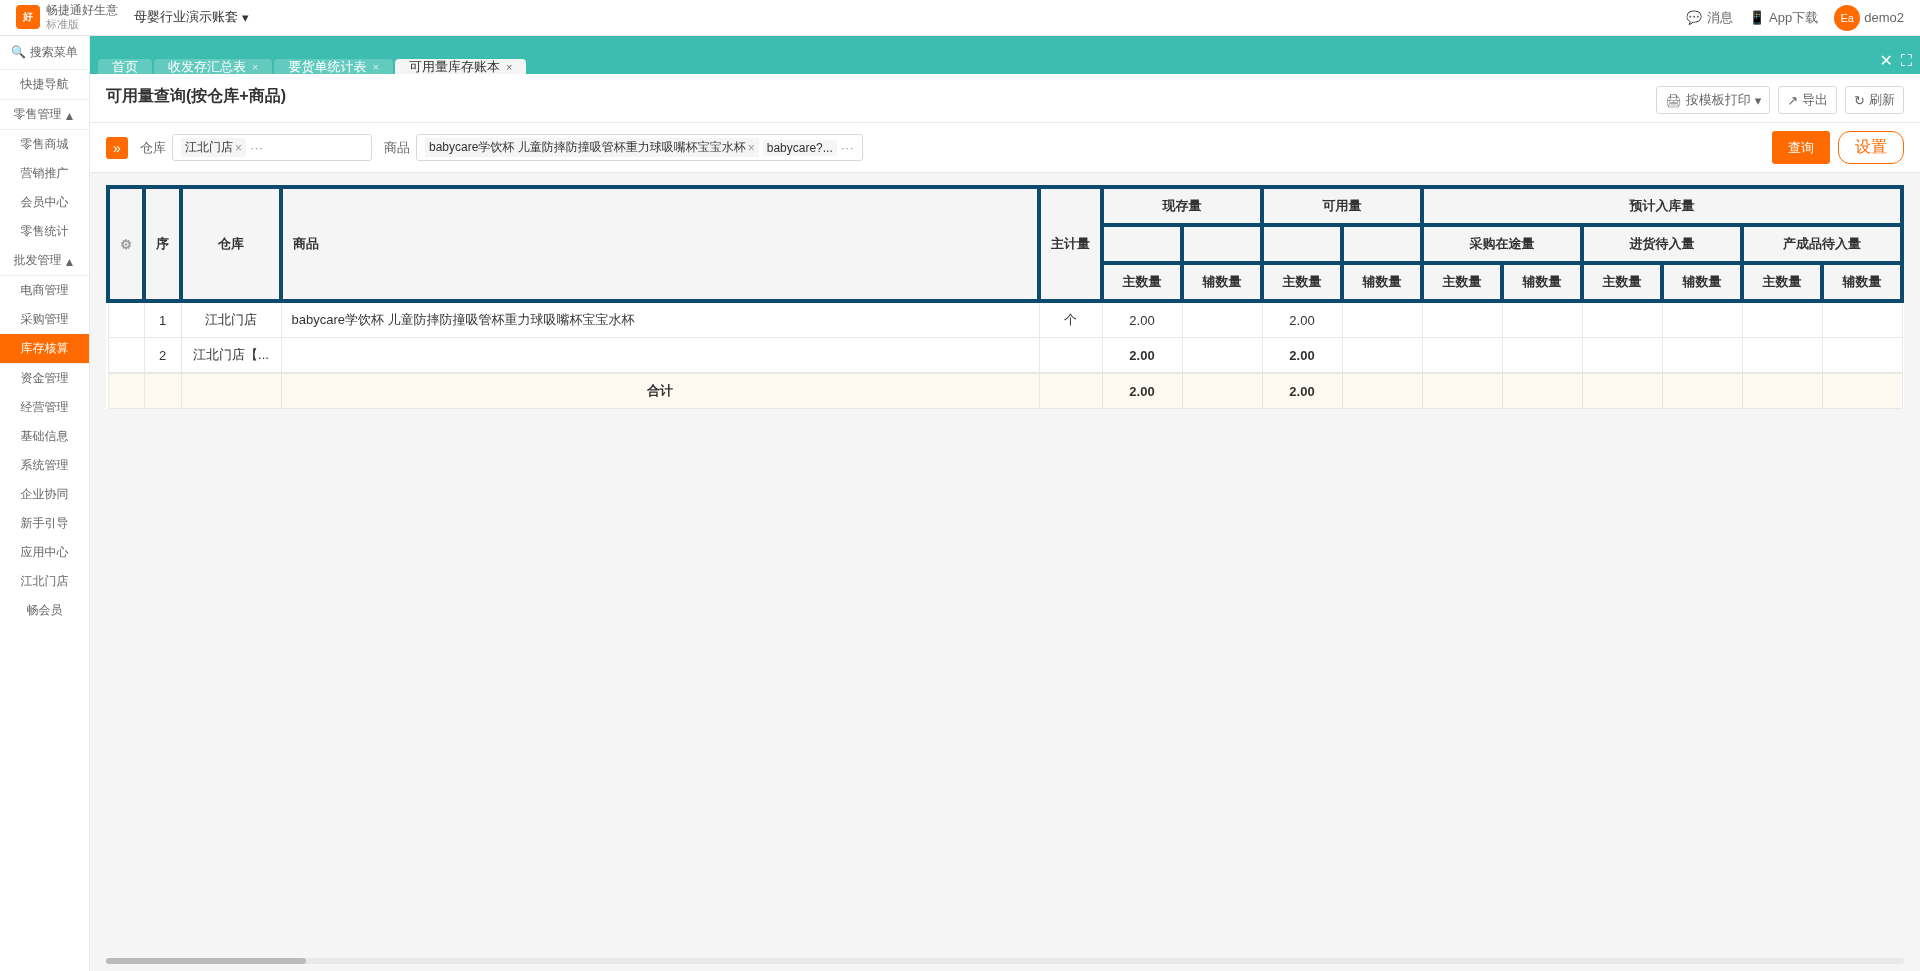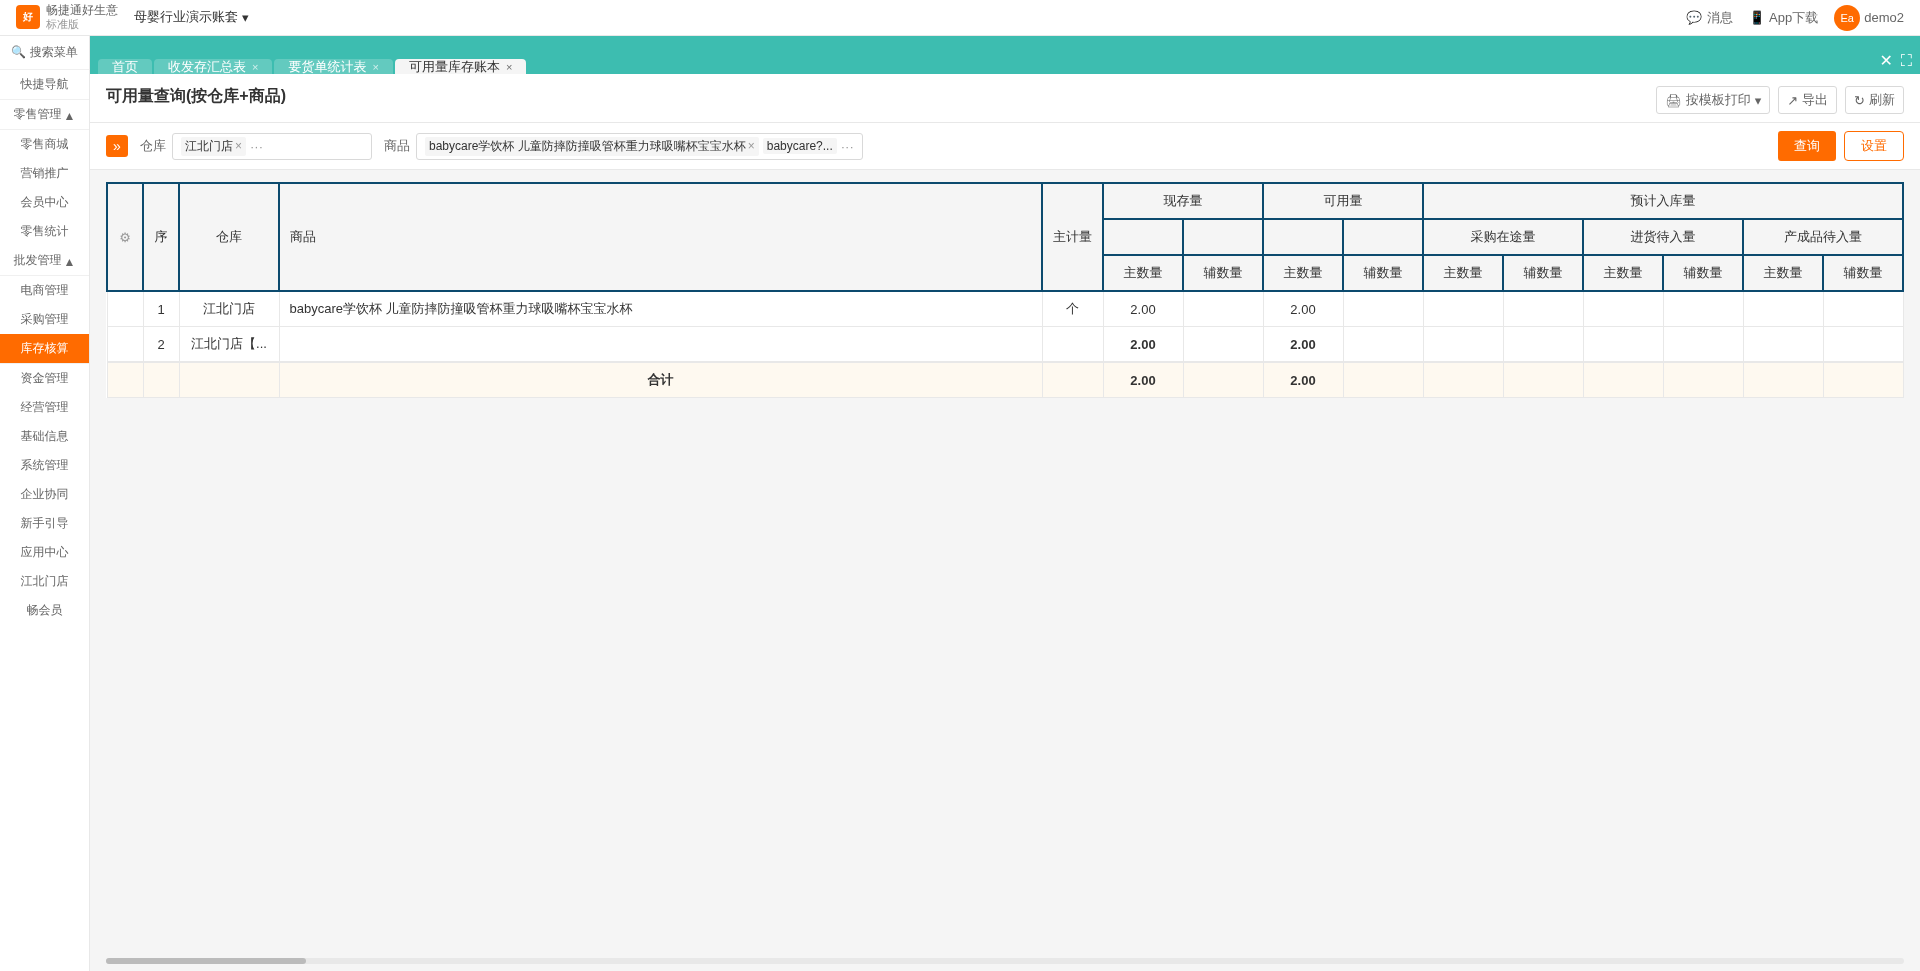--- a/index.html
+++ b/index.html
@@ -49,26 +49,26 @@
     .filter-bar { background: #fff; padding: 8px 16px; border-bottom: 1px solid #e8e8e8; display: flex; align-items: center; gap: 12px; flex-shrink: 0; }
     .filter-expand-btn { background: #ff6b00; color: white; border: none; width: 22px; height: 22px; border-radius: 3px; cursor: pointer; font-size: 14px; display: flex; align-items: center; justify-content: center; }
     .filter-group { display: flex; align-items: center; gap: 6px; }
     .filter-label { color: #666; font-size: 13px; }
     .filter-input { display: flex; align-items: center; gap: 4px; border: 1px solid #d9d9d9; border-radius: 3px; padding: 3px 8px; background: white; min-width: 200px; }
     .filter-tag { background: #f5f5f5; border-radius: 2px; padding: 1px 4px; font-size: 12px; display: flex; align-items: center; gap: 2px; }
     .filter-tag-close { cursor: pointer; color: #999; }
     .filter-dots { color: #999; cursor: pointer; }
     .filter-actions { margin-left: auto; display: flex; gap: 8px; }
     .btn-query { background: #ff6b00; color: white; border: none; padding: 5px 16px; border-radius: 3px; cursor: pointer; font-size: 13px; }
-    .btn-settings { background: white; color: #ff6b00; border: 1px solid #ff6b00; padding: 5px 16px; border-radius: 4px; cursor: pointer; font-size: 13px; }
+    .btn-settings { background: white; color: #ff6b00; border: 1px solid #ff6b00; padding: 5px 16px; border-radius: 12px; cursor: pointer; font-size: 16px; }
 
     
     .table-area { flex: 1; overflow: auto; padding: 12px 16px; background: #f5f5f5; }
     .data-table { width: 100%; border-collapse: collapse; background: white; font-size: 13px; }
-    .data-table th { background: #f5f5f5; border: 2px solid #0c4a6e; padding: 8px 10px; text-align: center; font-weight: normal; color: #333; white-space: nowrap; }
+    .data-table th { background: #f5f5f5; border: 4px solid #0c4a6e; padding: 8px 10px; text-align: center; font-weight: bold; color: #333; white-space: nowrap; }
     .data-table td { border: 1px solid #e8e8e8; padding: 8px 10px; text-align: center; color: #333; }
     .data-table .col-settings { width: 36px; }
     .data-table .col-no { width: 36px; }
     .data-table .col-warehouse { width: 100px; }
     .data-table .col-product { text-align: left; }
     .data-table .col-unit { width: 60px; }
     .data-table .col-num { width: 80px; }
     .th-group { text-align: center; border-bottom: none; }
     .summary-row td { background: #fef9f0; font-weight: bold; border-top: 2px solid #e8e8e8; }
     .settings-icon { color: #999; cursor: pointer; }

